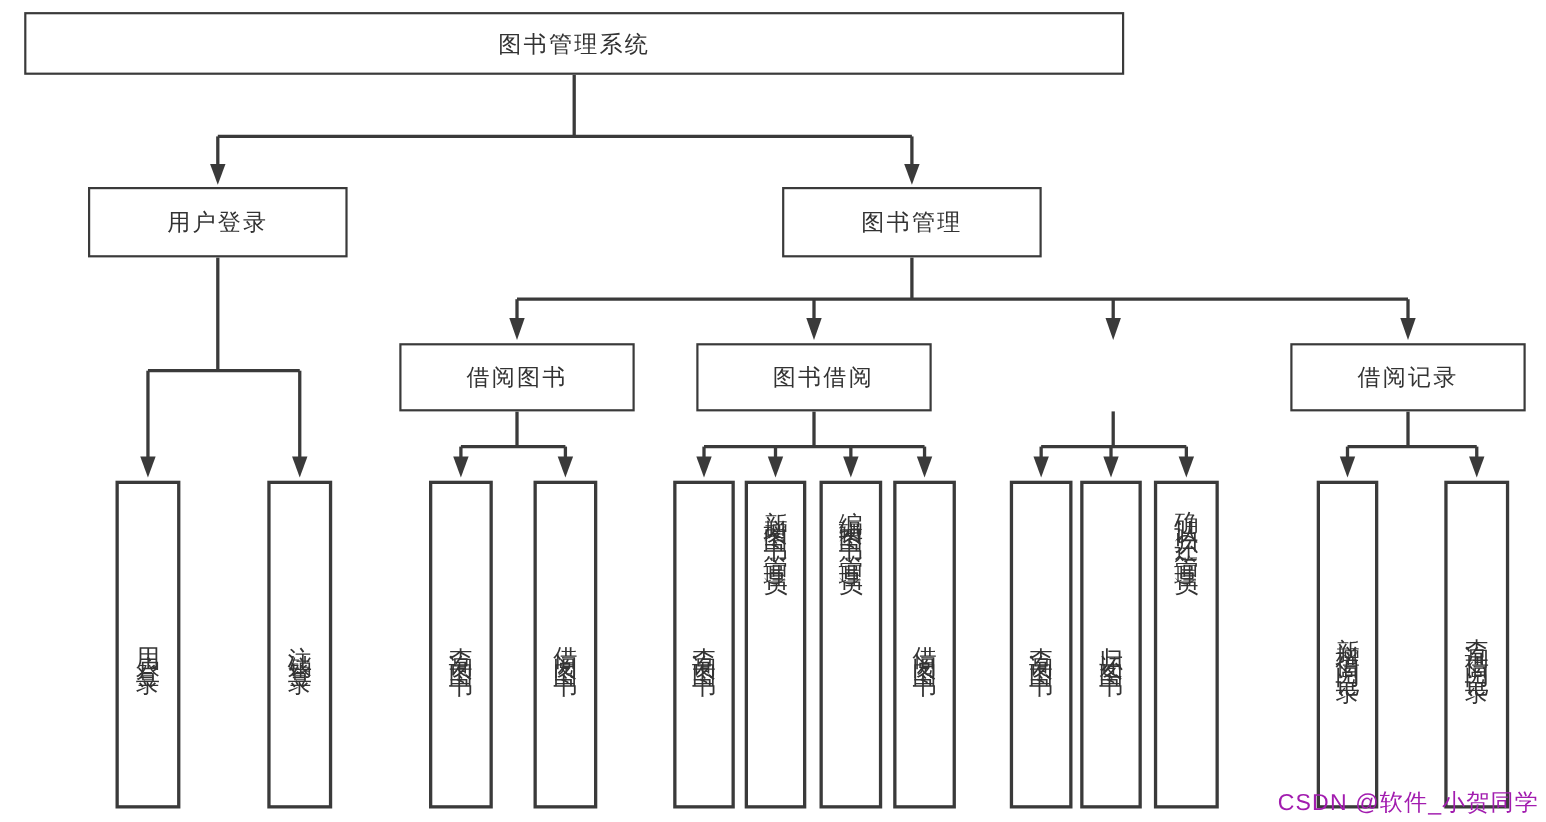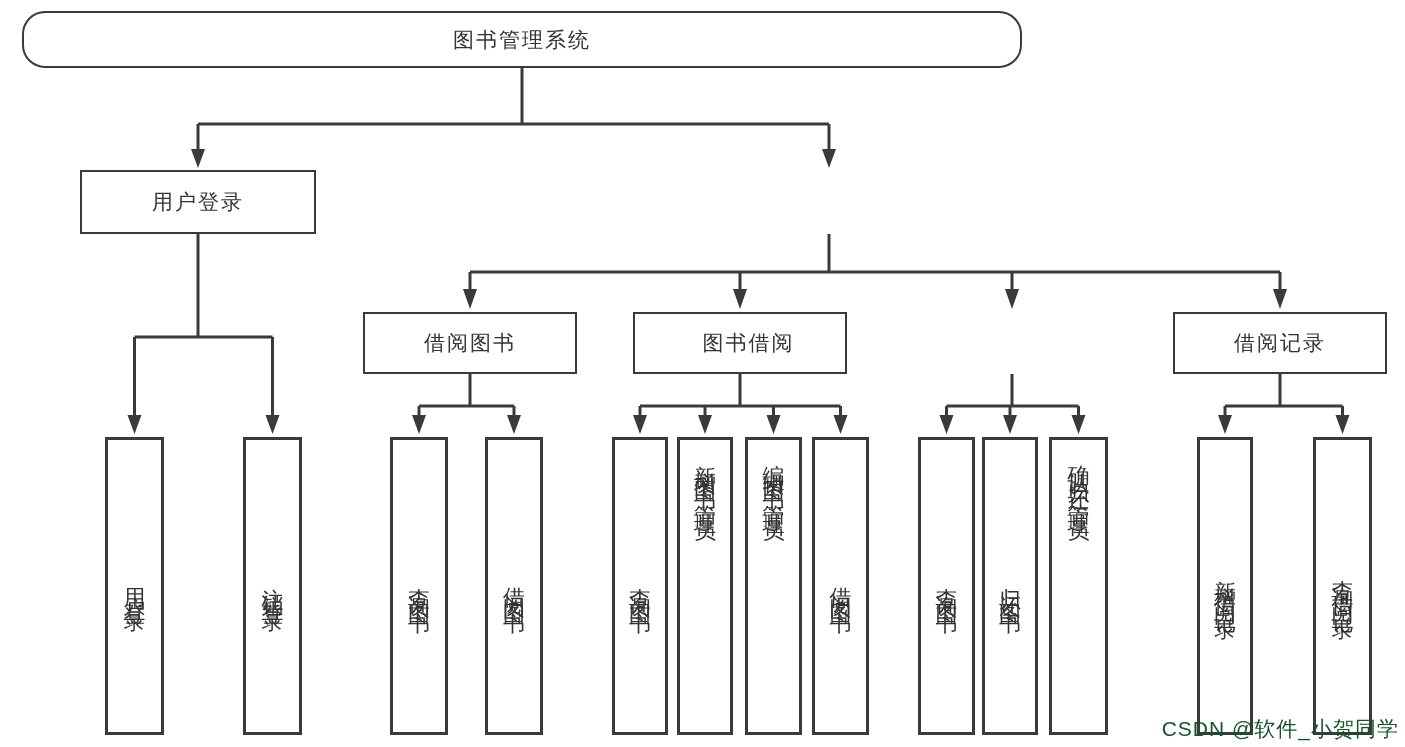--- a/index.html
+++ b/index.html
@@ -18,21 +18,21 @@
   .vbox{
     border-width:3px;align-items:center;justify-content:center;letter-spacing:0;
   }
   .vbox .vtxt{
     writing-mode:vertical-rl;text-orientation:mixed;
     font-size:22px;letter-spacing:8px;line-height:1;white-space:nowrap;
   }
   .vbox.vtop{align-items:flex-start;padding-top:7px;}
   #watermark{
     position:absolute;right:6px;bottom:4px;z-index:3;
-    font-size:21px;letter-spacing:1px;color:#14532d;white-space:nowrap;
+    font-size:21px;letter-spacing:1px;color:#a21caf;white-space:nowrap;
   }
 </style>
 </head>
 <body>
 
 <div id="canvas">
 
   <svg id="wires" width="1405" height="747">
 
     <path class="ln" d="M522 68 V124"></path>
@@ -88,26 +88,29 @@
       <path class="ar" d="M1071.5 415 L1085.5 415 L1078.5 434 Z"></path>
 
     <path class="ln" d="M1280 374 V406"></path>
     <path class="ln" d="M1225 406 H1342.5"></path>
     <path class="ln" d="M1225 406 V417"></path>
       <path class="ar" d="M1218 415 L1232 415 L1225 434 Z"></path>
     <path class="ln" d="M1342.5 406 V417"></path>
       <path class="ar" d="M1335.5 415 L1349.5 415 L1342.5 434 Z"></path>
   </svg>
 
-  <div class="box" style="left:22px;top:11px;width:1000px;height:57px;border-radius:23px;">
+  <div class="box" style="left:22px;top:11px;width:1000px;height:57px;">
     <span>图书管理系统</span>
   </div>
 
   <div class="box" style="left:80px;top:170px;width:236px;height:64px;">
     <span>用户登录</span>
+  </div>
+  <div class="box" style="left:711px;top:170px;width:236px;height:64px;">
+    <span>图书管理</span>
   </div>
 
   <div class="box" style="left:363px;top:312px;width:214px;height:62px;">
     <span>借阅图书</span>
   </div>
   <div class="box" style="left:633px;top:312px;width:214px;height:62px;padding-left:17px;">
     <span>图书借阅</span>
   </div>
   <div class="box" style="left:1173px;top:312px;width:214px;height:62px;">
     <span>借阅记录</span>

